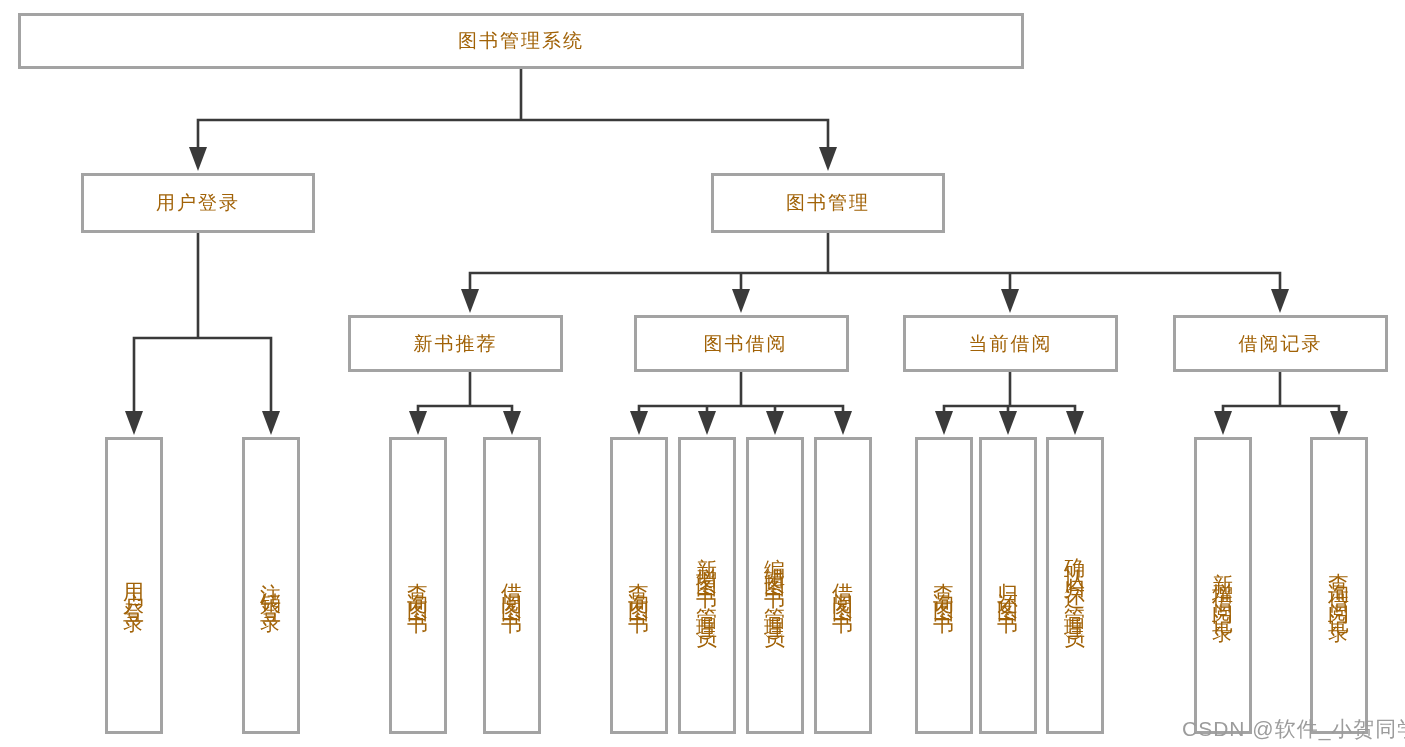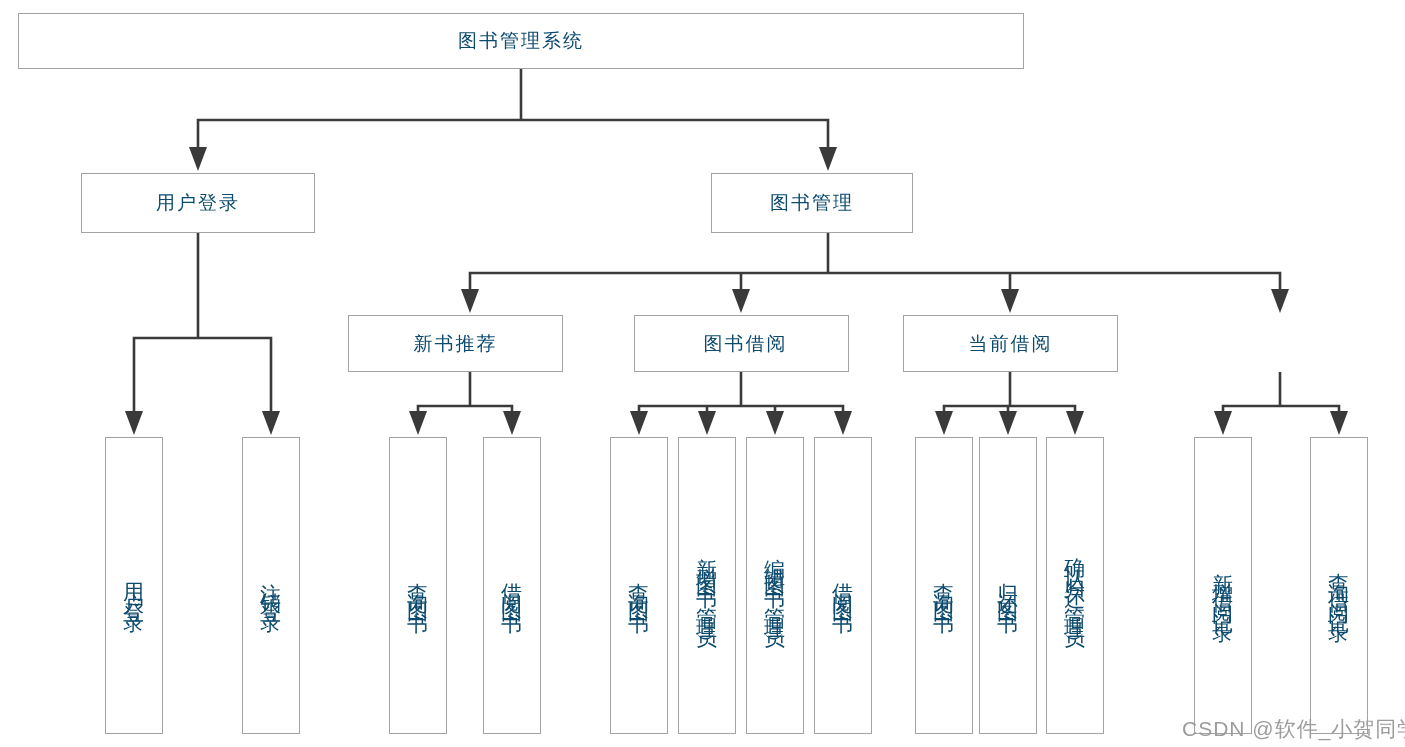--- a/index.html
+++ b/index.html
@@ -19,41 +19,41 @@
     position: absolute;
     left: 0;
     top: 0;
     width: 1405px;
     height: 747px;
   }
   .box {
     position: absolute;
     box-sizing: border-box;
     background: #ffffff;
-    border: 1px solid #a3a3a3;
+    border: 3px solid #a3a3a3;
     display: flex;
     align-items: center;
     justify-content: center;
-    color: #0c4a6e;
+    color: #a16207;
   }
   .hbox {
     font-size: 19px;
     letter-spacing: 2px;
     white-space: nowrap;
   }
   .vbox {
     writing-mode: vertical-rl;
     text-orientation: mixed;
     font-size: 21px;
     letter-spacing: 10px;
     line-height: 1.1;
   }
   .root  { left: 18px;  top: 13px;  width: 1006px; height: 56px; }
   .n-user   { left: 81px;  top: 173px; width: 234px; height: 60px; }
-  .n-mgmt   { left: 711px; top: 173px; width: 202px; height: 60px; }
+  .n-mgmt   { left: 711px; top: 173px; width: 234px; height: 60px; }
   .n-newrec { left: 348px; top: 315px; width: 215px; height: 57px; }
   .n-borrow { left: 634px; top: 315px; width: 215px; height: 57px; padding-left: 8px; }
   .n-curr   { left: 903px; top: 315px; width: 215px; height: 57px; }
   .n-record { left: 1173px; top: 315px; width: 215px; height: 57px; }
   .leaf { top: 437px; width: 58px; height: 297px; }
   .l-1a { left: 105px; }
   .l-1b { left: 242px; }
   .l-2a { left: 389px; }
   .l-2b { left: 483px; }
   .l-3a { left: 610px; }
@@ -129,20 +129,21 @@
   </svg>
 
   <div class="box hbox root">图书管理系统</div>
 
   <div class="box hbox n-user">用户登录</div>
   <div class="box hbox n-mgmt">图书管理</div>
 
   <div class="box hbox n-newrec">新书推荐</div>
   <div class="box hbox n-borrow">图书借阅</div>
   <div class="box hbox n-curr">当前借阅</div>
+  <div class="box hbox n-record">借阅记录</div>
 
   <div class="box vbox leaf l-1a">用户登录</div>
   <div class="box vbox leaf l-1b">注销登录</div>
 
   <div class="box vbox leaf l-2a">查询图书</div>
   <div class="box vbox leaf l-2b">借阅图书</div>
 
   <div class="box vbox leaf l-3a">查询图书</div>
   <div class="box vbox leaf l-3b">新增图书（管理员）</div>
   <div class="box vbox leaf l-3c">编辑图书（管理员）</div>

